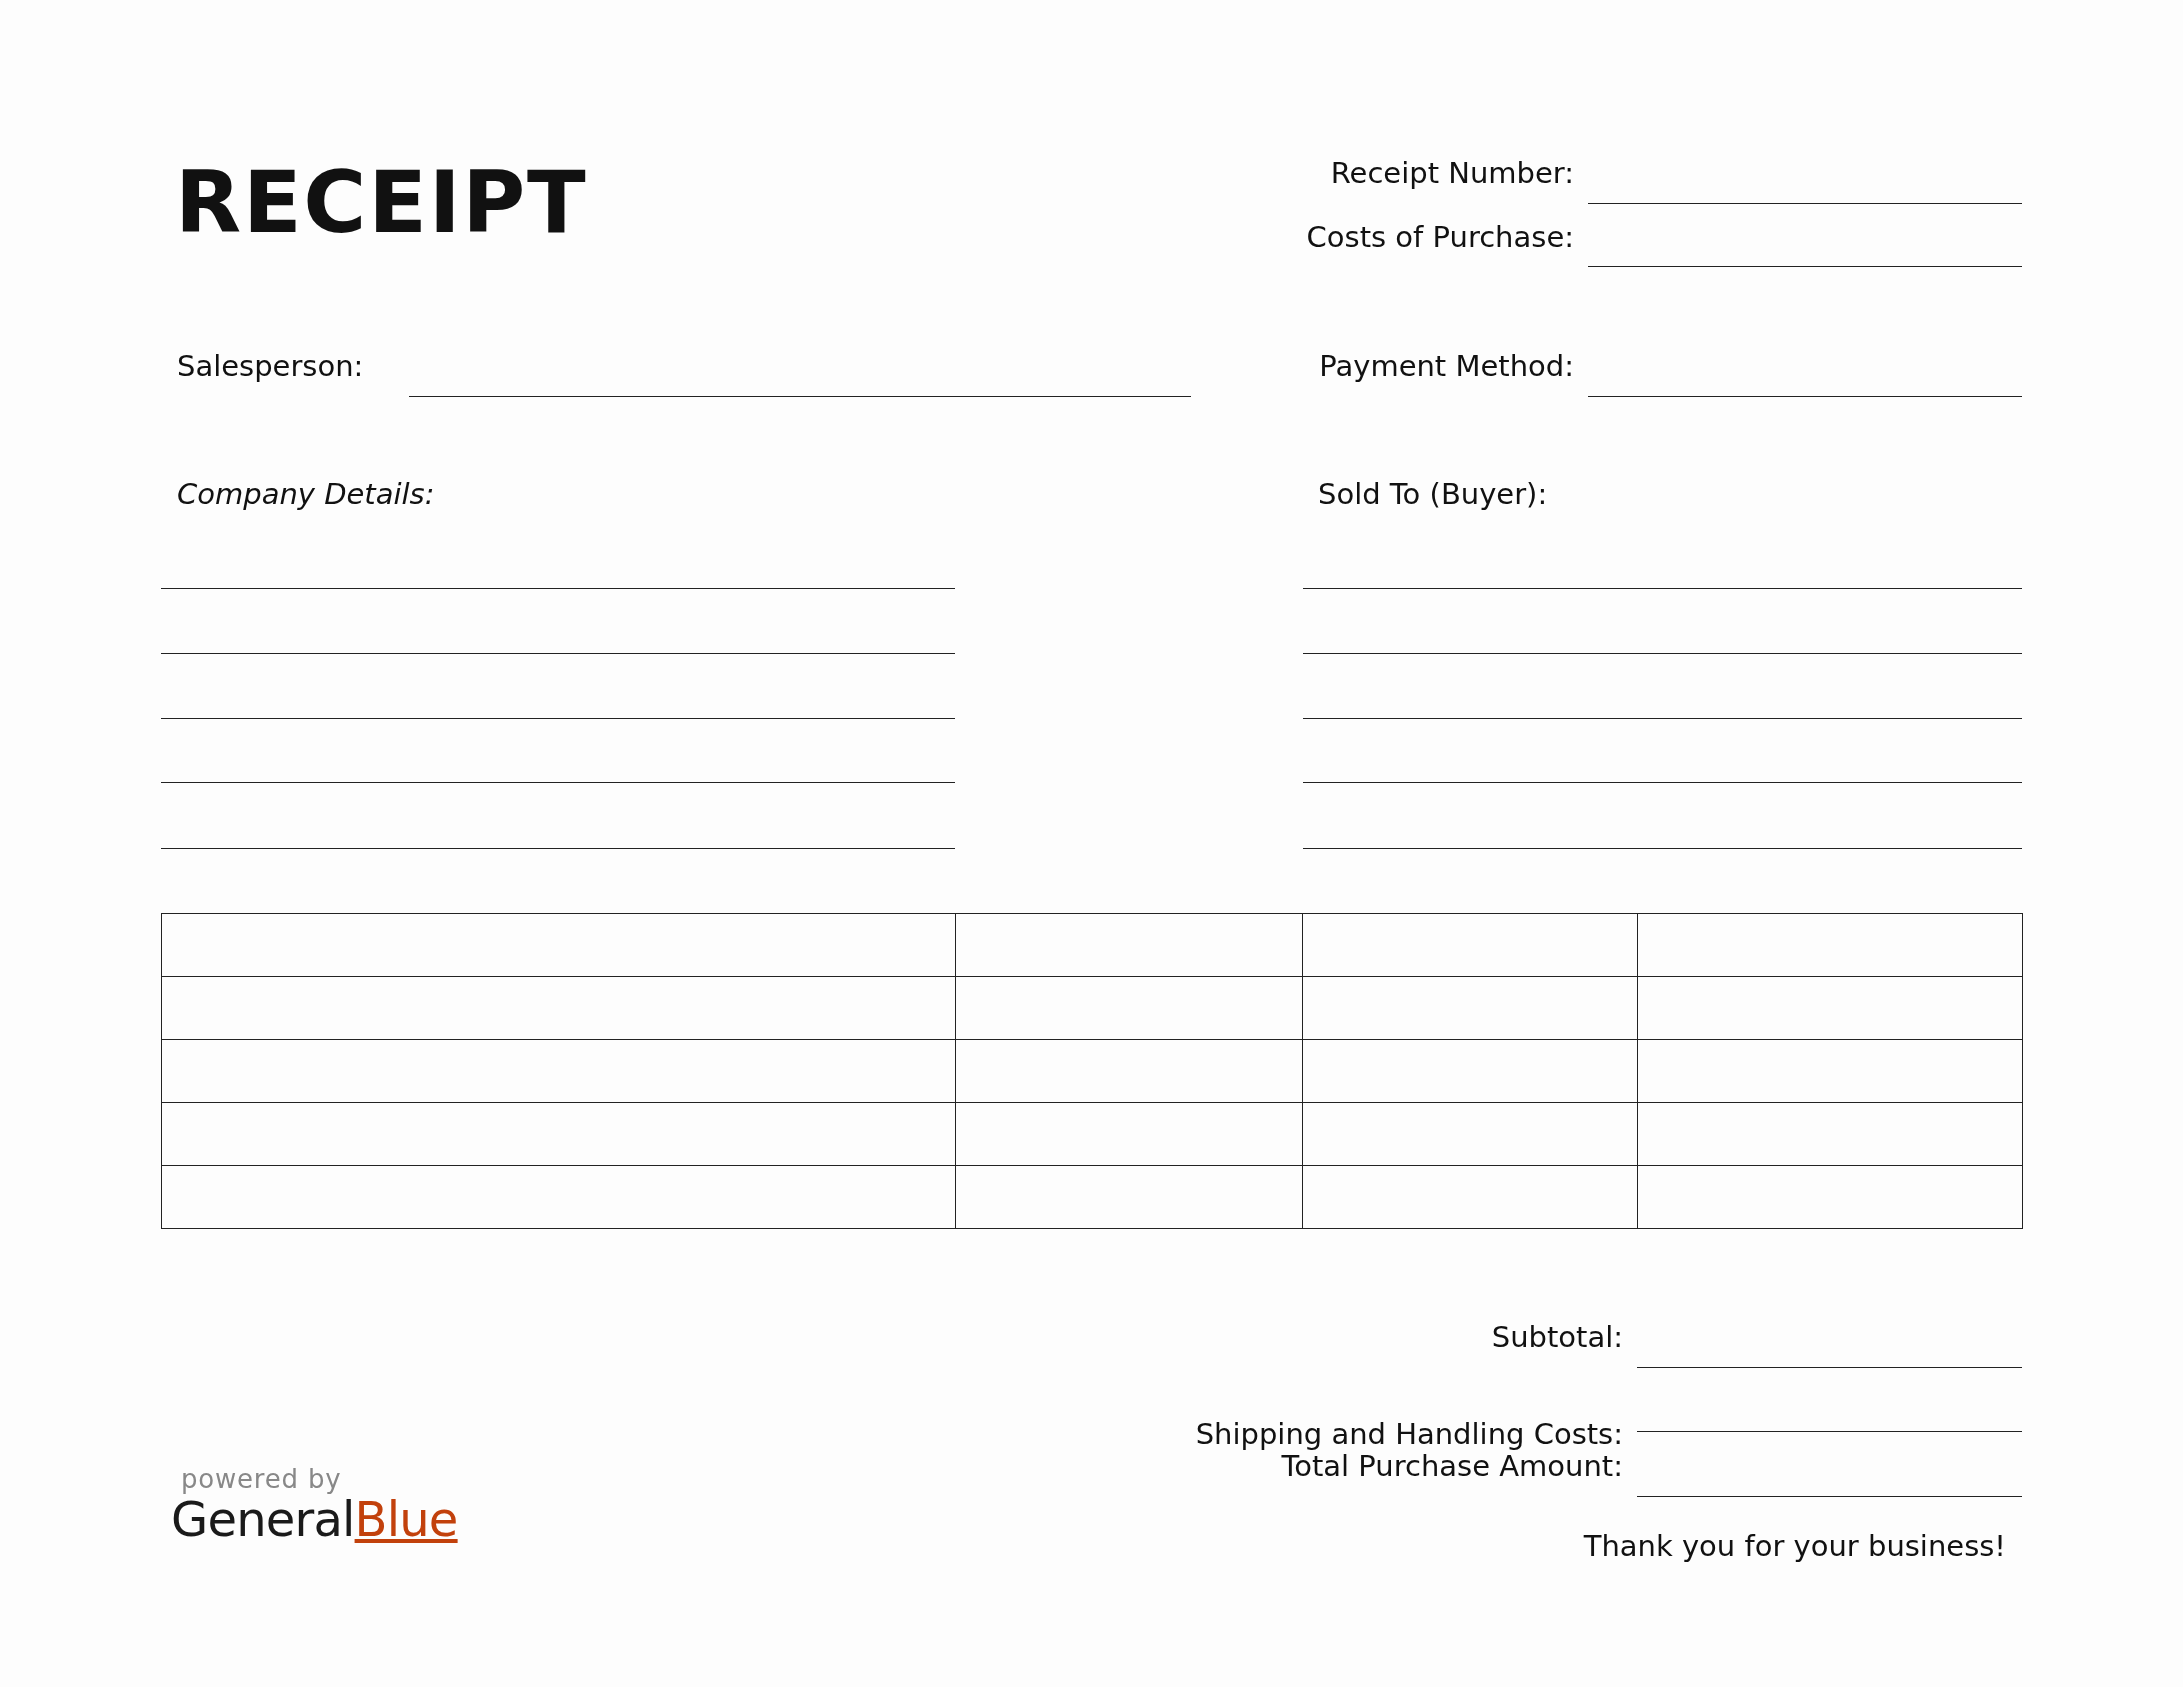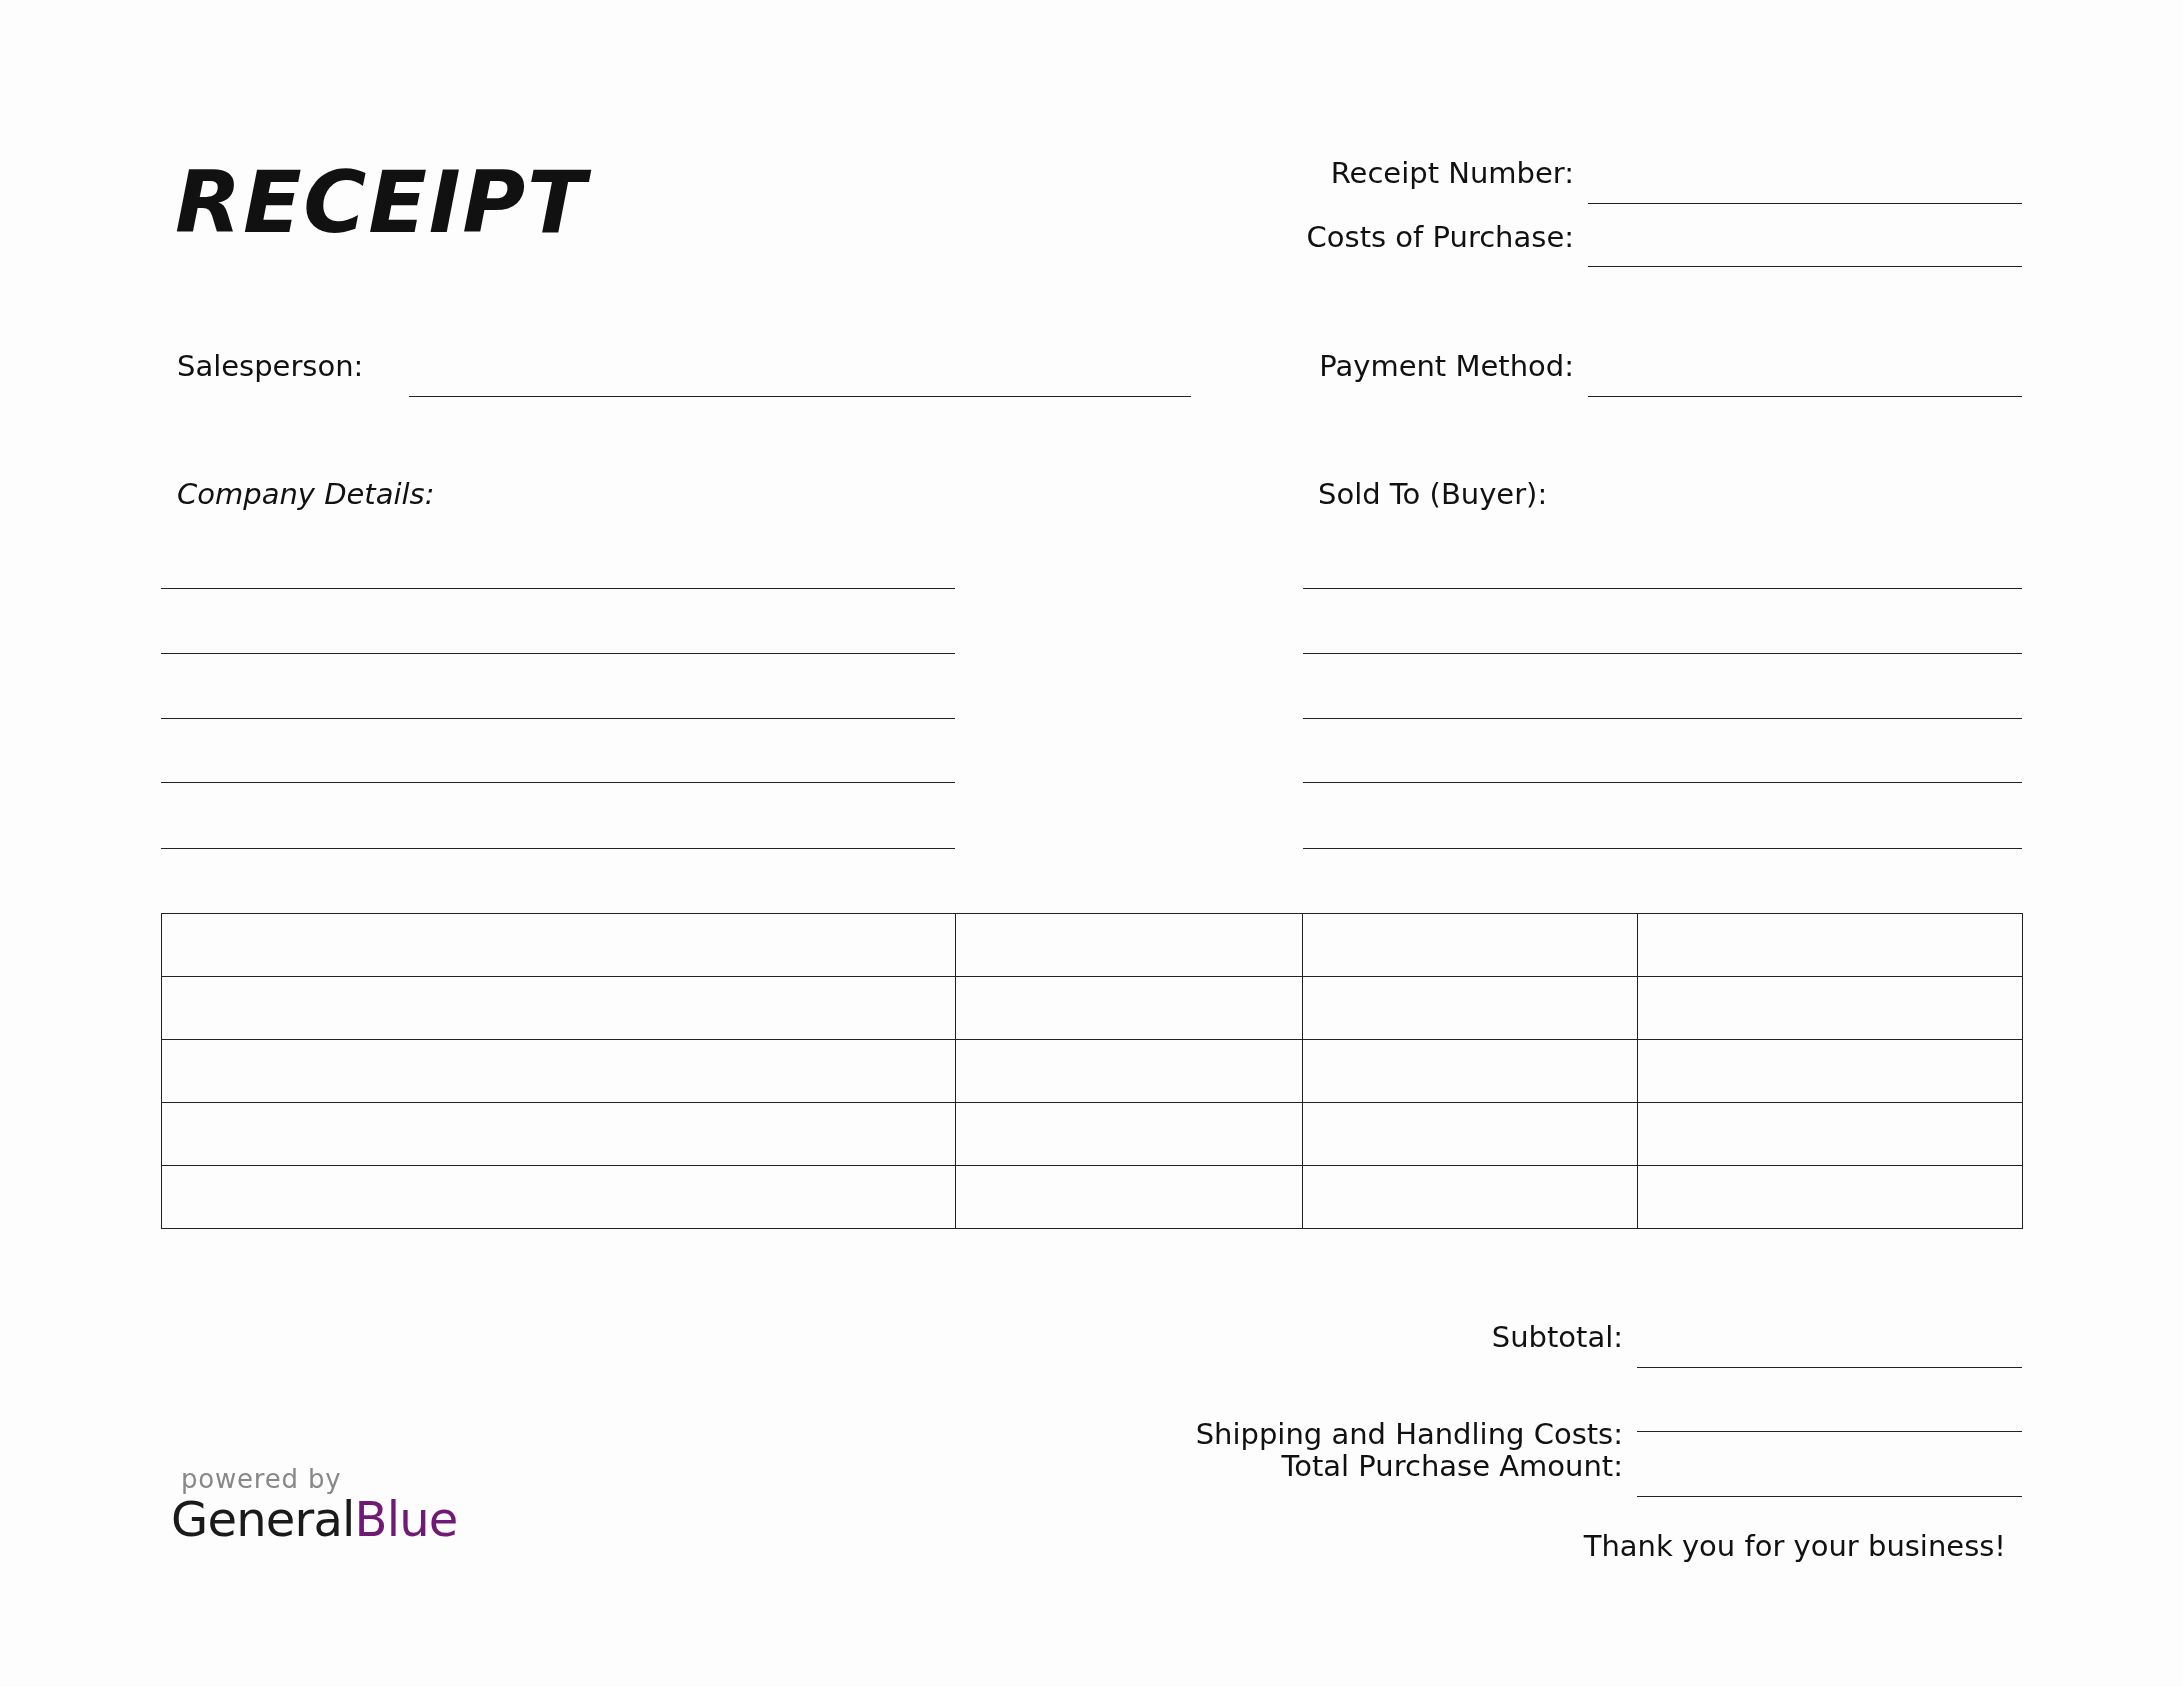--- a/index.html
+++ b/index.html
@@ -1,26 +1,26 @@
 <!DOCTYPE html>
 <html style="font-size:13.2px"><head>
 <meta charset="utf-8">
 <style>
   html,body{margin:0;padding:0;background:#fdfdfd;}
   body{width:2183px;height:1687px;position:relative;overflow:hidden;font-family:"DejaVu Sans","Liberation Sans",sans-serif;color:#111;}
   .abs{position:absolute;}
-  .title{left:175px;top:159px;font-size:86px;font-weight:bold;letter-spacing:1.7px;line-height:1;font-style:italic;}
+  .title{left:175px;top:159px;font-size:86px;font-weight:bold;letter-spacing:1.7px;line-height:1;}
   .lbl{font-size:29px;line-height:1;white-space:nowrap;}
   .r{text-align:right;}
   .line{position:absolute;height:0;border-top:1.7px solid #222;}
   table{position:absolute;left:161px;top:913px;width:1861px;border-collapse:collapse;table-layout:fixed;}
   td,th{border:1.7px solid #222;height:62px;padding:0 0 0 14px;font-size:29px;font-weight:normal;text-align:left;vertical-align:middle;}
   .pb{left:181px;top:1464px;font-size:26px;color:#888;letter-spacing:0.8px;}
   .gb{left:171px;top:1495px;font-size:48px;line-height:1;letter-spacing:-0.8px;}
-  .gb .g{color:#1a1a1a;} .gb .b{color:#701a75;}
+  .gb .g{color:#1a1a1a;} .gb .b{color:#c2410c;text-decoration:underline;}
 </style>
 </head>
 <body>
 
 <div class="abs title">RECEIPT</div>
 
 <div class="abs lbl r" style="right:609px;top:159px;">Receipt Number:</div>
 <div class="line" style="left:1588px;width:434px;top:203px;"></div>
 
 <div class="abs lbl r" style="right:609px;top:223px;">Costs of Purchase:</div>

